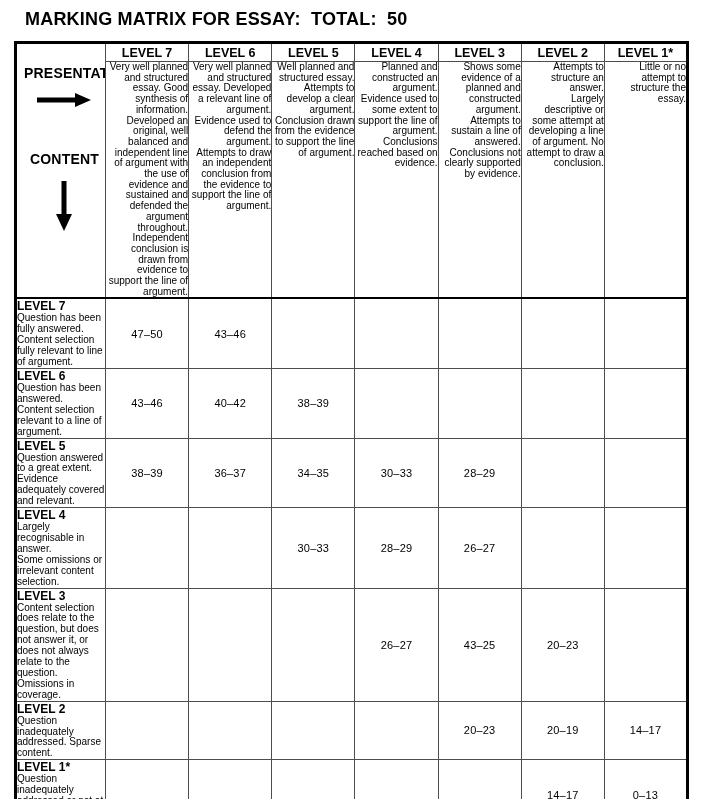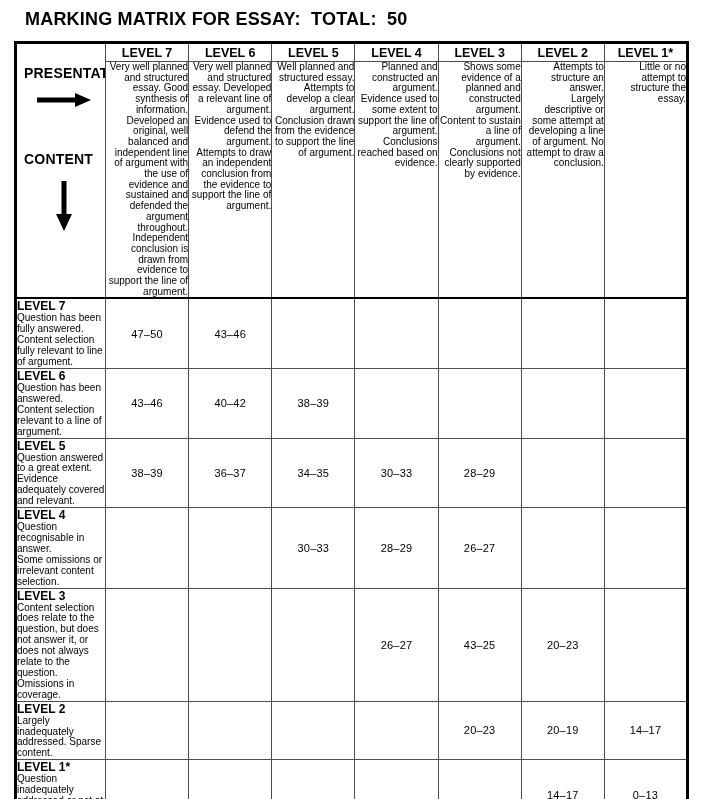--- a/index.html
+++ b/index.html
@@ -34,21 +34,21 @@
     font-size:10px;line-height:10.7px;
     padding:4px 2px 2px 5px;
     white-space:pre-line;
     border-bottom:2px solid #000 !important;
   }
   td.corner{
     vertical-align:top;border-bottom:2px solid #000 !important;position:relative;
   }
   .corner-label{font-size:14px;font-weight:bold;letter-spacing:.2px;}
   .presentation-label{margin:21px 0 0 7px;}
-  .content-label{margin:44px 0 0 7px;}
+  .content-label{margin:44px 0 0 7px;text-align:center;}
   .arrow-right{display:block;margin:12px 0 0 20px;}
   .arrow-down{display:block;margin:14px 0 0 39px;}
   
   tbody tr:nth-child(1){height:65px;}
   tbody tr:nth-child(2){height:65px;}
   tbody tr:nth-child(3){height:69px;}
   tbody tr:nth-child(4){height:71px;}
   tbody tr:nth-child(5){height:105px;}
   tbody tr:nth-child(6){height:54px;}
   tbody tr:nth-child(7){height:66px;}
@@ -93,21 +93,21 @@
           <th>LEVEL 4</th>
           <th>LEVEL 3</th>
           <th>LEVEL 2</th>
           <th>LEVEL 1*</th>
         </tr>
       <tr class="col-descs">
           <td class="desc">Very well planned and structured essay. Good synthesis of information. Developed an original, well balanced and independent line of argument with the use of evidence and sustained and defended the argument throughout. Independent conclusion is drawn from evidence to support the line of argument.</td>
           <td class="desc">Very well planned and structured essay. Developed a relevant line of argument. Evidence used to defend the argument. Attempts to draw an independent conclusion from the evidence to support the line of argument.</td>
           <td class="desc">Well planned and structured essay. Attempts to develop a clear argument. Conclusion drawn from the evidence to support the line of argument.</td>
           <td class="desc">Planned and constructed an argument. Evidence used to some extent to support the line of argument. Conclusions reached based on evidence.</td>
-          <td class="desc">Shows some evidence of a planned and constructed argument. Content to sustain a line of argument. Conclusions not clearly supported by evidence.</td>
+          <td class="desc">Shows some evidence of a planned and constructed argument. Attempts to sustain a line of answered. Conclusions not clearly supported by evidence.</td>
           <td class="desc">Attempts to structure an answer.
 Largely descriptive or some attempt at developing a line of argument. No attempt to draw a conclusion.</td>
           <td class="desc">Little or no attempt to structure the essay.</td>
         </tr>
     </thead>
     <tbody>
         <tr>
           <td class="row-head">
             <div class="row-label">LEVEL 7</div>
             <div class="row-desc">Question has been fully answered.
@@ -145,21 +145,21 @@
           <td class="score">36–37</td>
           <td class="score">34–35</td>
           <td class="score">30–33</td>
           <td class="score">28–29</td>
           <td class="score"></td>
           <td class="score"></td>
         </tr>
         <tr>
           <td class="row-head">
             <div class="row-label">LEVEL 4</div>
-            <div class="row-desc">Question recognisable in answer.
+            <div class="row-desc">Largely recognisable in answer.
 Some omissions or irrelevant content selection.</div>
           </td>
           <td class="score"></td>
           <td class="score"></td>
           <td class="score">30–33</td>
           <td class="score">28–29</td>
           <td class="score">26–27</td>
           <td class="score"></td>
           <td class="score"></td>
         </tr>
@@ -173,21 +173,21 @@
           <td class="score"></td>
           <td class="score"></td>
           <td class="score">26–27</td>
           <td class="score">43–25</td>
           <td class="score">20–23</td>
           <td class="score"></td>
         </tr>
         <tr>
           <td class="row-head">
             <div class="row-label">LEVEL 2</div>
-            <div class="row-desc">Largely inadequately addressed. Sparse content.</div>
+            <div class="row-desc">Question inadequately addressed. Sparse content.</div>
           </td>
           <td class="score"></td>
           <td class="score"></td>
           <td class="score"></td>
           <td class="score"></td>
           <td class="score">20–23</td>
           <td class="score">20–19</td>
           <td class="score">14–17</td>
         </tr>
         <tr>

